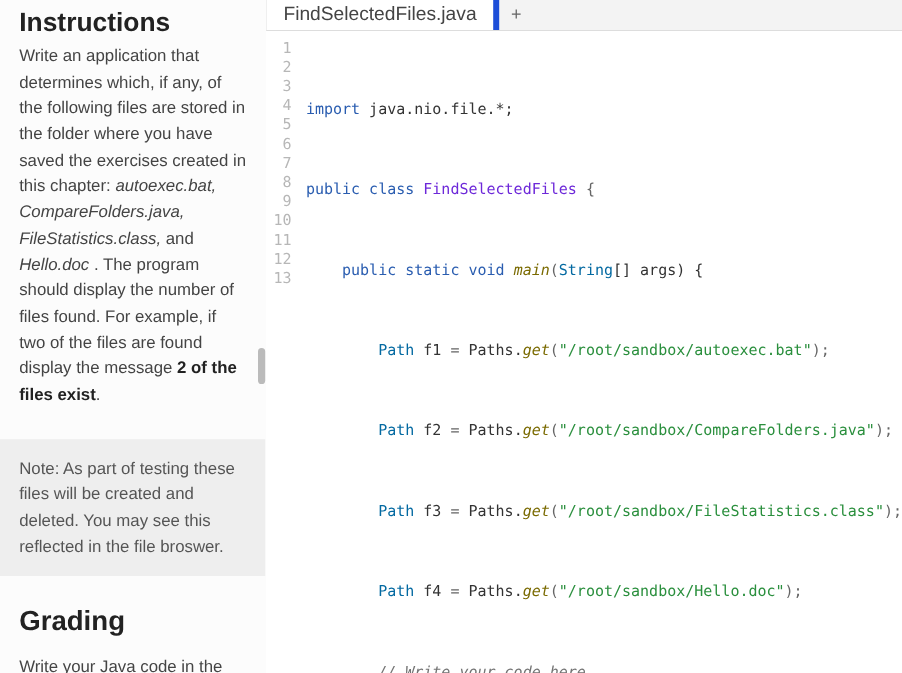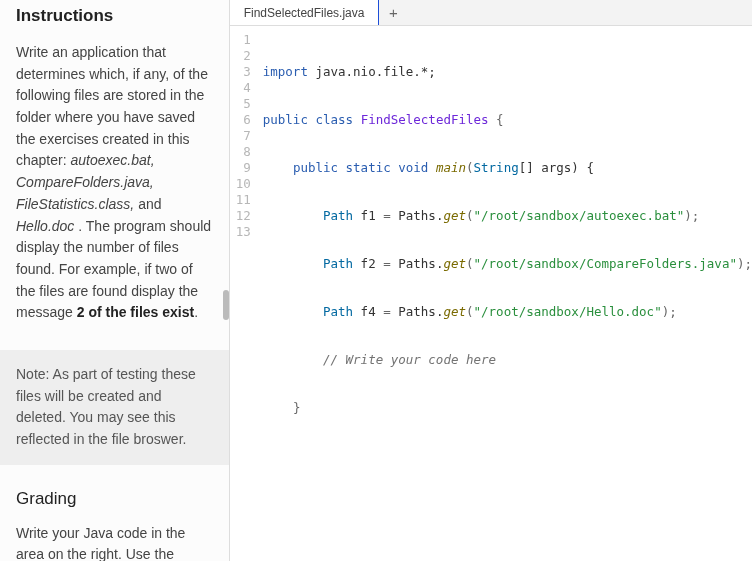--- a/index.html
+++ b/index.html
@@ -12,28 +12,28 @@
     height: 100%;
     overflow-y: auto;
     background: #fcfcfc;
     border-right: 1px solid #ddd;
     position: relative;
   }
   .left .section {
     padding: 6px 16px 20px 16px;
   }
   .left h1 {
-    font-size: 17px;
+    font-size: 22px;
     font-weight: 700;
     color: #222;
-    margin-bottom: 16px;
+    margin-bottom: 4px;
   }
   .left h2 {
-    font-size: 17px;
-    font-weight: 400;
+    font-size: 23px;
+    font-weight: 700;
     color: #222;
     margin: 18px 0 14px 0;
   }
   .left p {
     font-size: 14px;
     line-height: 1.55;
     color: #444;
     margin-bottom: 6px;
   }
   .left em { font-style: italic; }
@@ -68,23 +68,23 @@
     display: flex;
     align-items: stretch;
     height: 26px;
     background: #f3f3f3;
     border-bottom: 1px solid #ddd;
   }
   .tab {
     display: flex;
     align-items: center;
     padding: 0 14px;
-    font-size: 12px;
+    font-size: 16px;
     color: #444;
-    border-right: 1px solid #1d4ed8;
+    border-right: 5px solid #1d4ed8;
     background: #fafafa;
     cursor: pointer;
   }
   .tab.active { background: #fff; }
   .tab-add {
     display: flex;
     align-items: center;
     justify-content: center;
     width: 28px;
     font-size: 15px;
@@ -108,21 +108,21 @@
     padding: 6px 8px 0 6px;
     user-select: none;
     background: #fff;
   }
   .gutter div { height: 16px; }
   .code {
     padding: 6px 0 0 4px;
     white-space: pre;
     color: #333;
   }
-  .code .line { height: 16px; }
+  .code .line { height: 16px; margin-top: 19px; }
 
   
   .kw   { color: #2a5db0; }
   .type { color: #0369a1; }         
   .cls  { color: #6d28d9; }         
   .fn   { color: #7a6a00; font-style: italic; } 
   .str  { color: #2a8f3d; }
   .cmt  { color: #737373; font-style: italic; }
   .br   { color: #666; }
   .eq   { color: #666; }
@@ -175,20 +175,21 @@
       <div>11</div>
       <div>12</div>
       <div>13</div>
     </div>
     <div class="code">
       <div class="line"><span class="kw">import</span><span> java.nio.file.*;</span></div>
       <div class="line"><span class="kw">public</span> <span class="kw">class</span> <span class="cls">FindSelectedFiles</span> <span class="br">{</span></div>
       <div class="line"><span>    </span><span class="kw">public</span> <span class="kw">static</span> <span class="kw">void</span> <span class="fn">main</span><span class="br">(</span><span class="type">String</span><span>[] args) {</span></div>
       <div class="line"><span>        </span><span class="type">Path</span><span> f1 </span><span class="eq">=</span><span> Paths.</span><span class="fn">get</span><span class="br">(</span><span class="str">"/root/sandbox/autoexec.bat"</span><span class="br">);</span></div>
       <div class="line"><span>        </span><span class="type">Path</span><span> f2 </span><span class="eq">=</span><span> Paths.</span><span class="fn">get</span><span class="br">(</span><span class="str">"/root/sandbox/CompareFolders.java"</span><span class="br">);</span></div>
+      <div class="line"><span>        </span><span class="type">Path</span><span> f3 </span><span class="eq">=</span><span> Paths.</span><span class="fn">get</span><span class="br">(</span><span class="str">"/root/sandbox/FileStatistics.class"</span><span class="br">);</span></div>
       <div class="line"><span>        </span><span class="type">Path</span><span> f4 </span><span class="eq">=</span><span> Paths.</span><span class="fn">get</span><span class="br">(</span><span class="str">"/root/sandbox/Hello.doc"</span><span class="br">);</span></div>
       <div class="line"><span>        </span><span class="cmt">// Write your code here</span></div>
       <div class="line"><span>    </span><span class="br">}</span></div>
       
       
     </div>
   </div>
 </div>
 
 </body></html>

